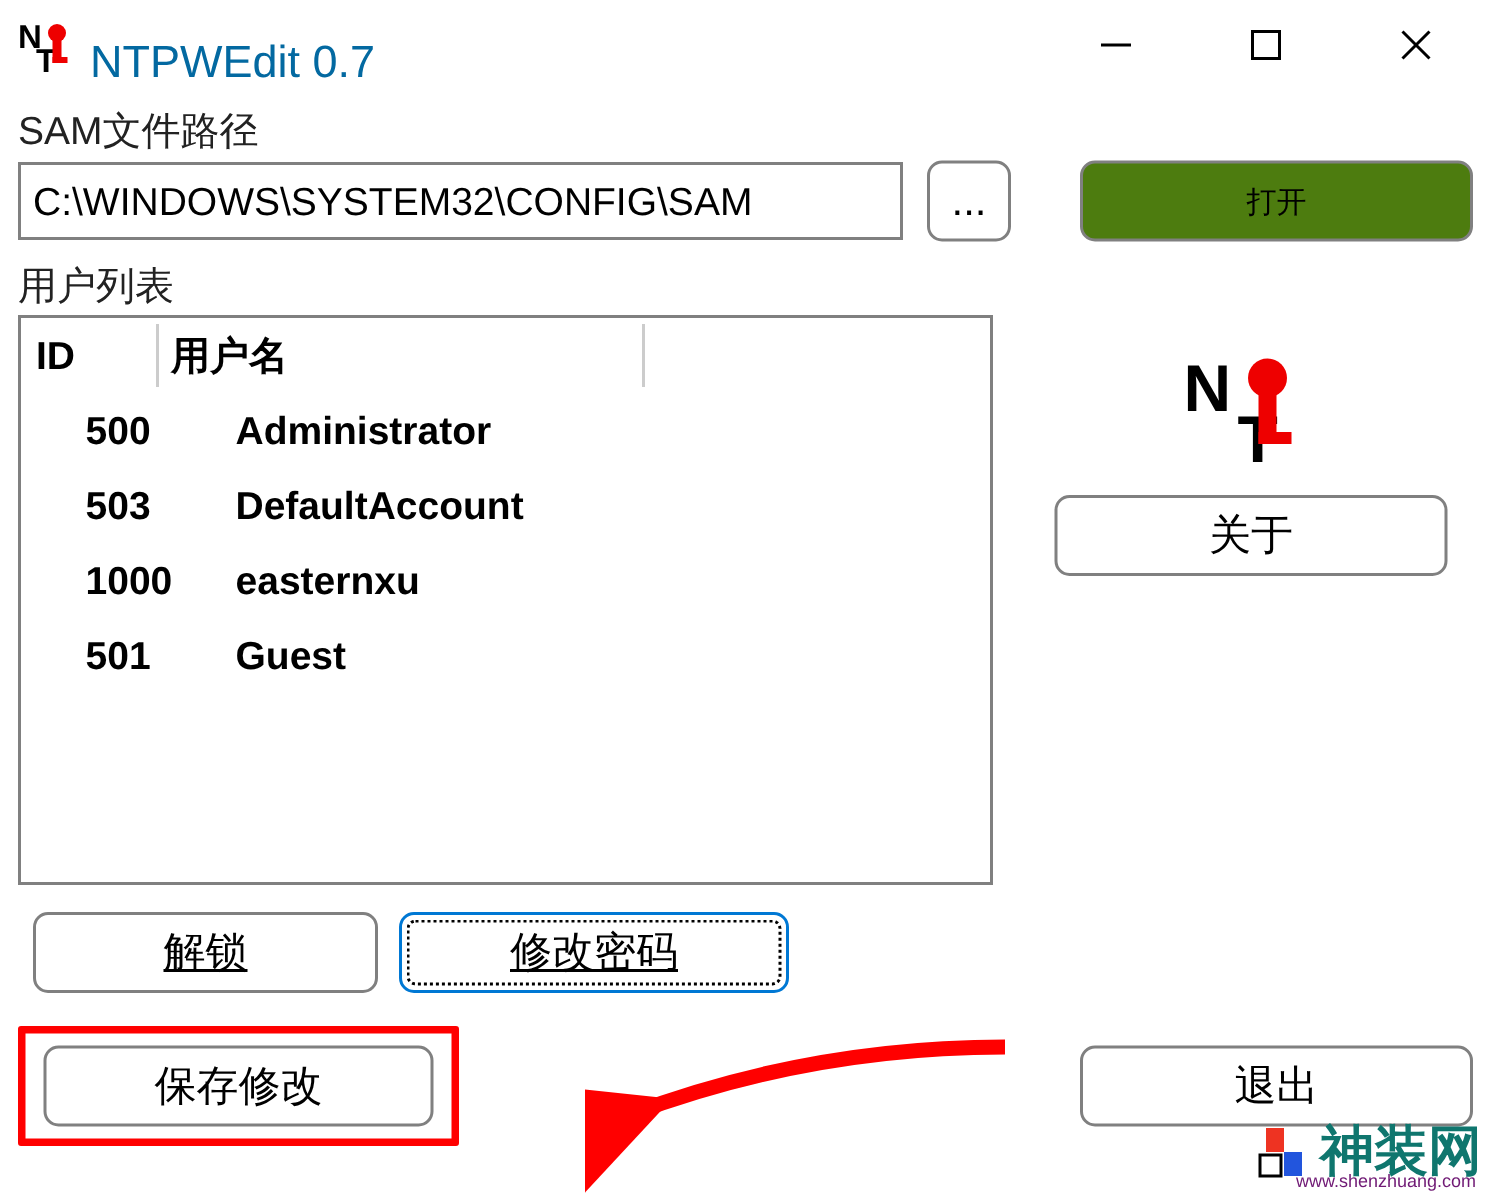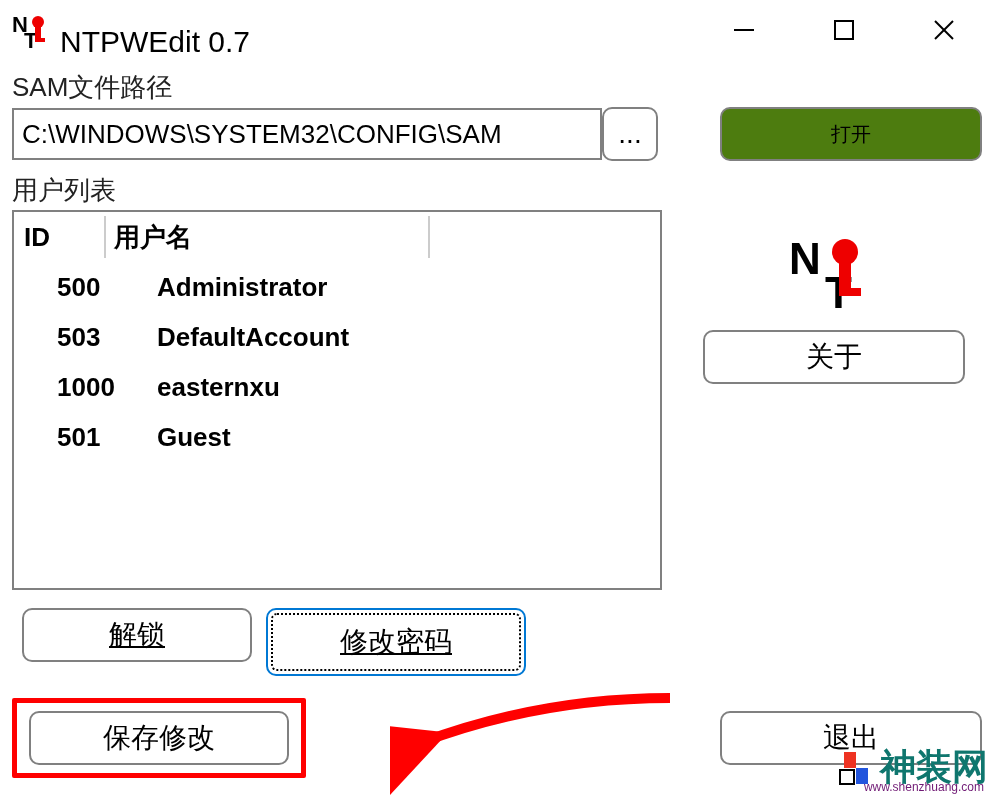--- a/index.html
+++ b/index.html
@@ -17,42 +17,42 @@
   
   .titlebar {
     height: 60px;
     display: flex;
     align-items: center;
     padding-left: 10px;
     background: #fff;
     position: relative;
   }
   .titlebar .app-icon { width: 40px; height: 40px; position: relative; }
-  .titlebar .title-text { margin-left: 10px; font-size: 30px; color: #000000; margin-top: 24px; }
+  .titlebar .title-text { margin-left: 10px; font-size: 30px; color: #0369a1; margin-top: 24px; }
   .window-controls {
     position: absolute; right: 0; top: 0; height: 60px;
     display: flex; align-items: center;
   }
   .win-btn {
     width: 100px; height: 60px;
     display:flex; align-items:center; justify-content:center;
   }
   .win-btn svg { stroke: #000; stroke-width: 2; fill: none; }
 
   
   .content {
     padding: 10px 12px 0 12px;
   }
 
   .label { font-size: 26px; color: #222; margin-bottom: 2px; }
 
   .row-path {
     display: flex;
     align-items: center;
-    gap: 0;
+    gap: 16px;
     margin-bottom: 12px;
   }
   .path-input {
     flex: 0 0 590px;
     height: 52px;
     border: 2px solid #808080;
     font-size: 26px;
     padding: 0 8px;
     background: #fff;
   }
@@ -115,21 +115,21 @@
   }
   .std-btn {
     width: 230px; height: 54px;
     border: 2px solid #808080;
     border-radius: 10px;
     background: #fff;
     font-size: 28px;
     display:flex; align-items:center; justify-content:center;
   }
   .focus-btn {
-    width: 260px; height: 68px;
+    width: 260px; height: 54px;
     border: 2px solid #0078d4;
     border-radius: 10px;
     background: #fff;
     font-size: 28px;
     position: relative;
     display:flex; align-items:center; justify-content:center;
   }
   .focus-btn::before{
     content:"";
     position:absolute; inset:3px;

